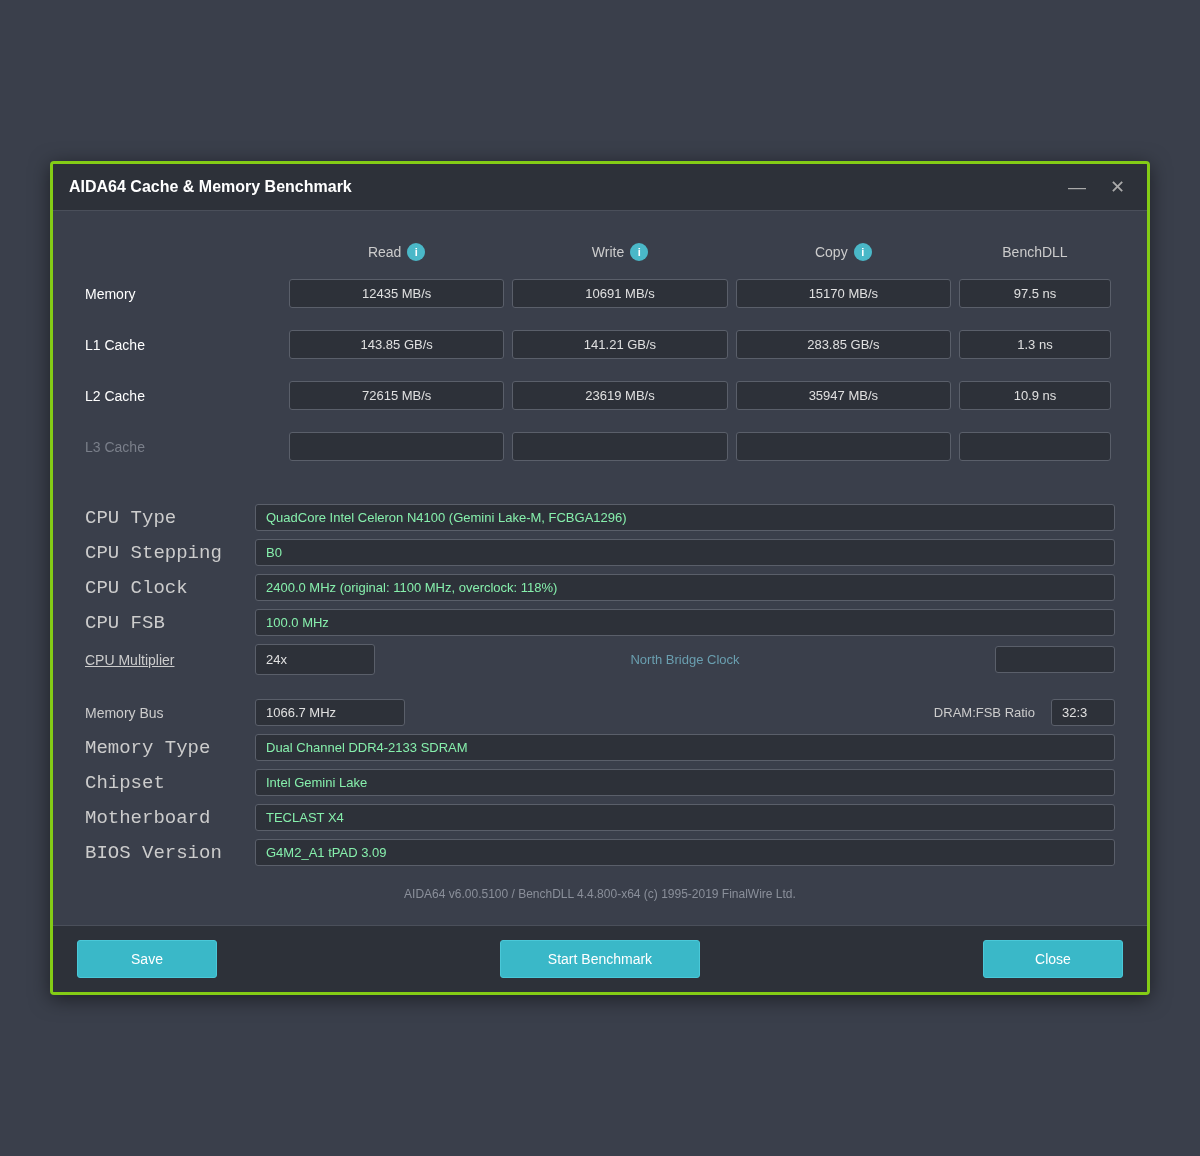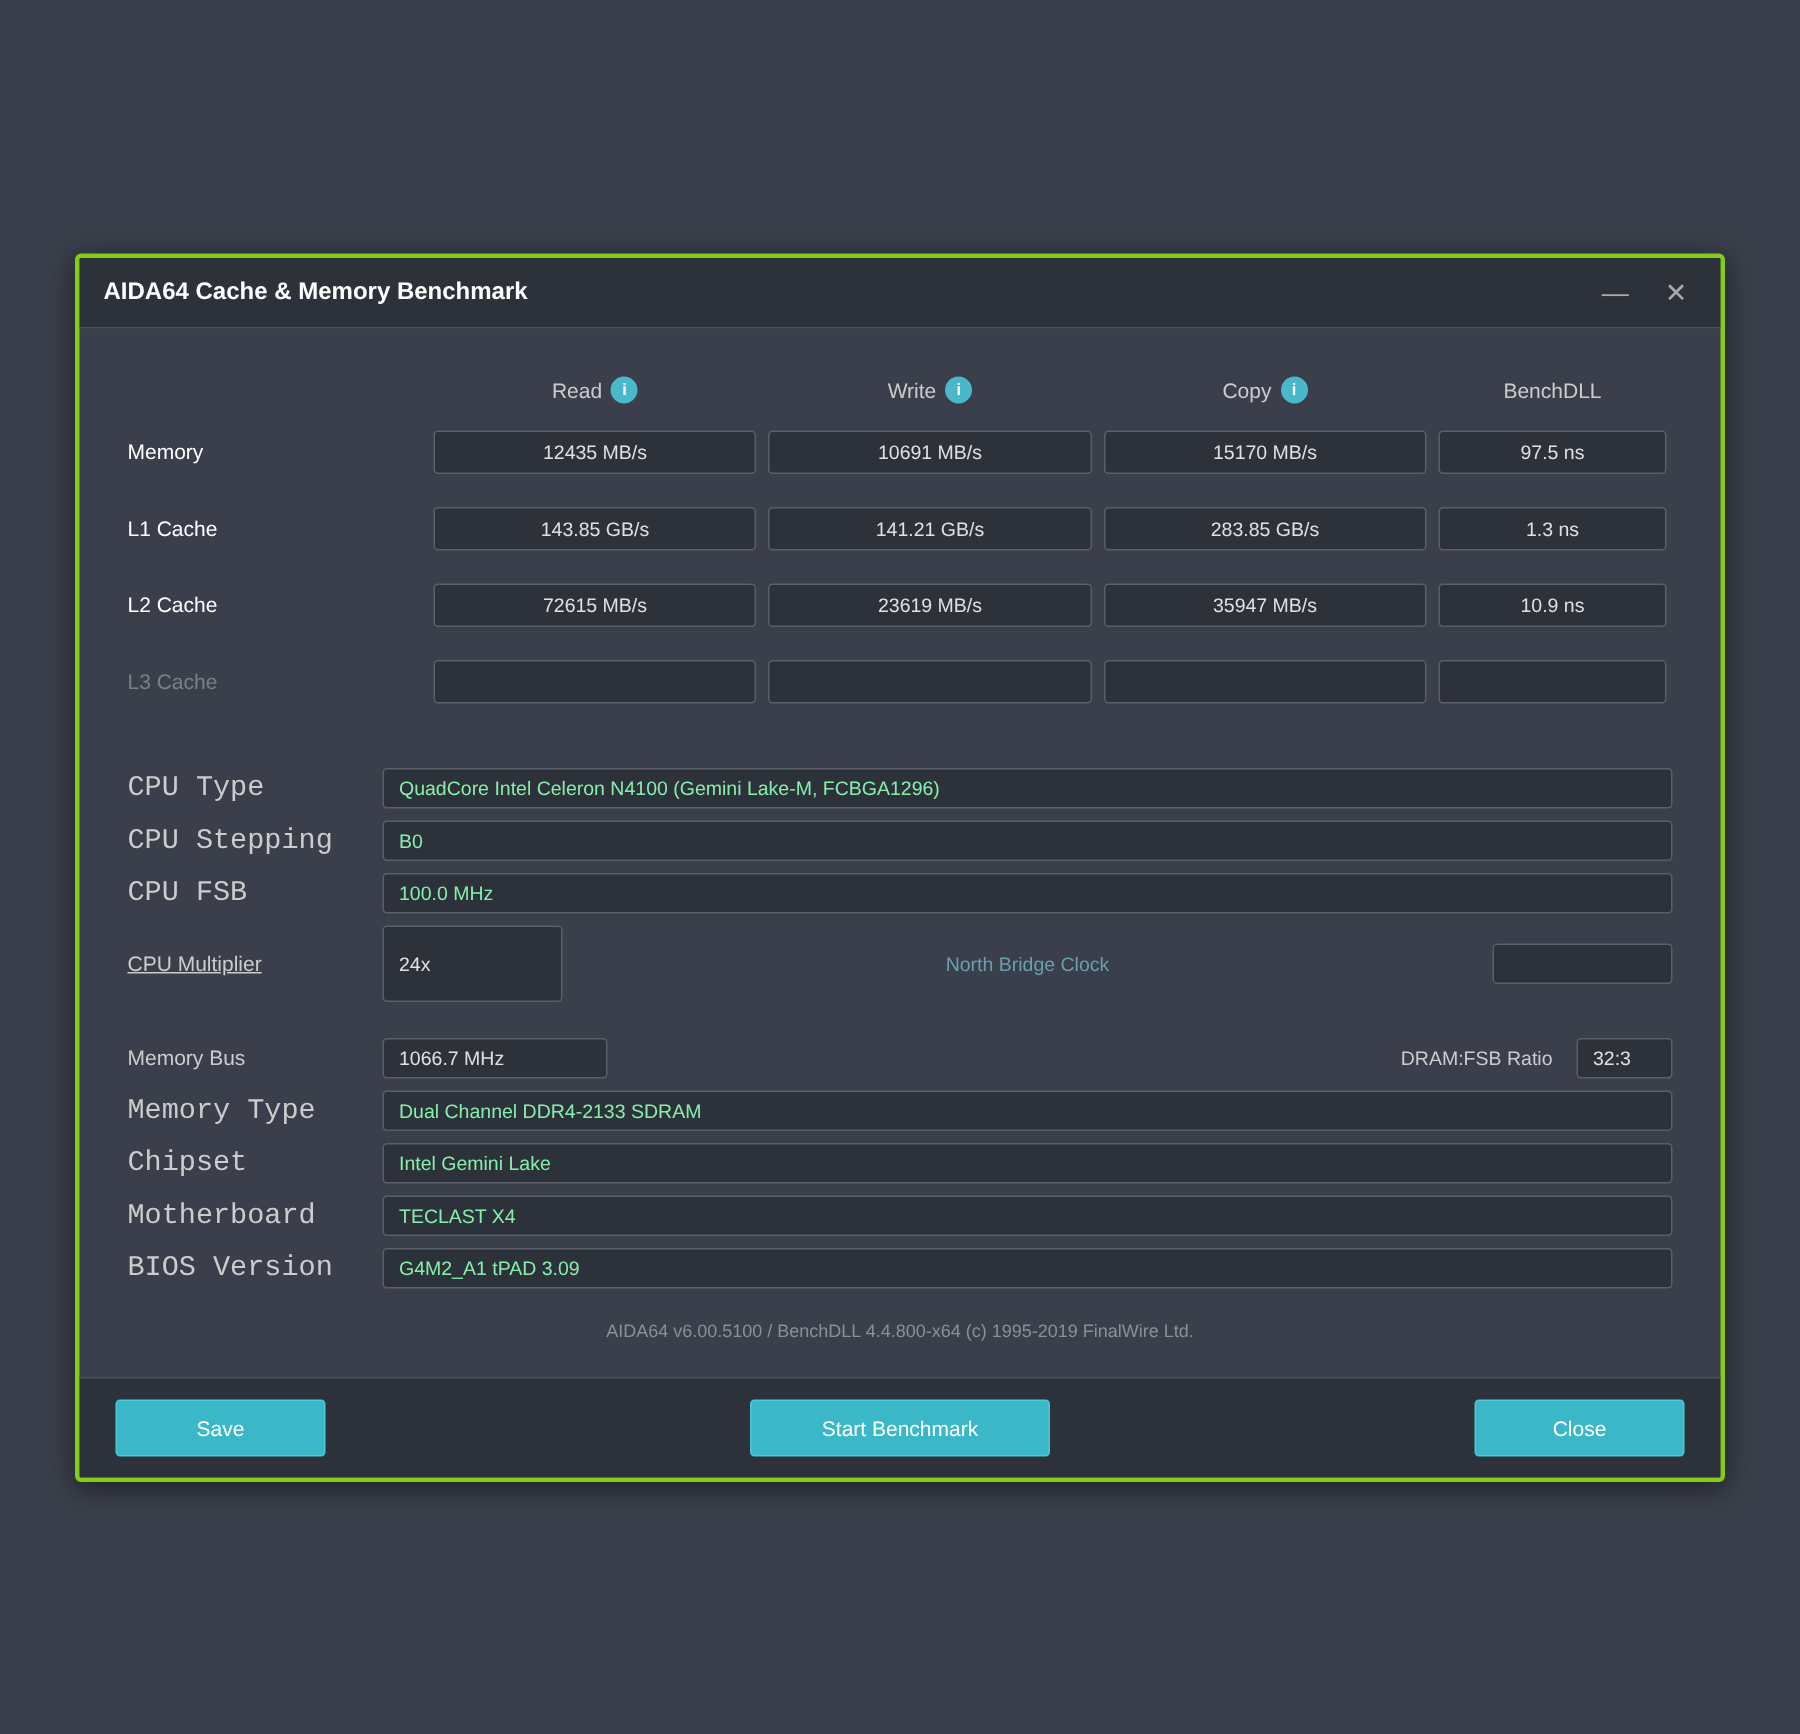--- a/index.html
+++ b/index.html
@@ -164,21 +164,21 @@
       gap: 8px;
       padding: 3px 0;
       align-items: center;
     }
     .cpu-mult-box {
       background: #2d3139;
       border: 1px solid #5a5f6a;
       border-radius: 3px;
       color: #e0e0e0;
       font-size: 13px;
-      padding: 17px 10px;
+      padding: 7px 10px;
       width: 120px;
     }
     .nb-clock-label {
       color: #6a9fb0;
       font-size: 13px;
       flex: 1;
       text-align: center;
     }
     .nb-clock-box {
       background: #2d3139;
@@ -382,20 +382,26 @@
         </div>
       </div>
 
       <div class="info-row">
         <div class="info-label">CPU Stepping</div>
         <div class="info-value-wrap">
           <span class="info-value">B0</span>
         </div>
       </div>
 
+      <div class="info-row">
+        <div class="info-label">CPU Clock</div>
+        <div class="info-value-wrap">
+          <span class="info-value">2400.0 MHz  (original: 1100 MHz, overclock: 118%)</span>
+        </div>
+      </div>
 
       <div class="info-row">
         <div class="info-label">CPU FSB</div>
         <div class="info-value-wrap">
           <span class="info-value">100.0 MHz</span>
         </div>
       </div>
 
       <div class="cpu-mult-row">
         <div class="cpu-mult-label">CPU Multiplier</div>

